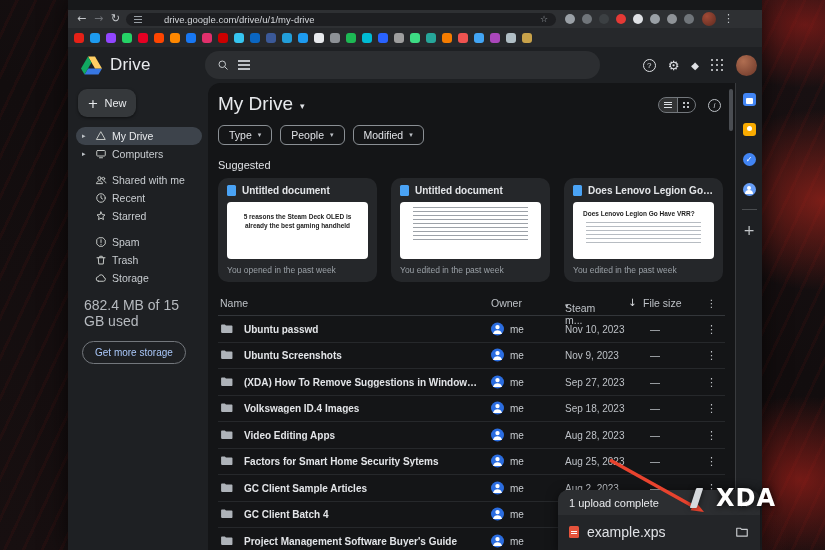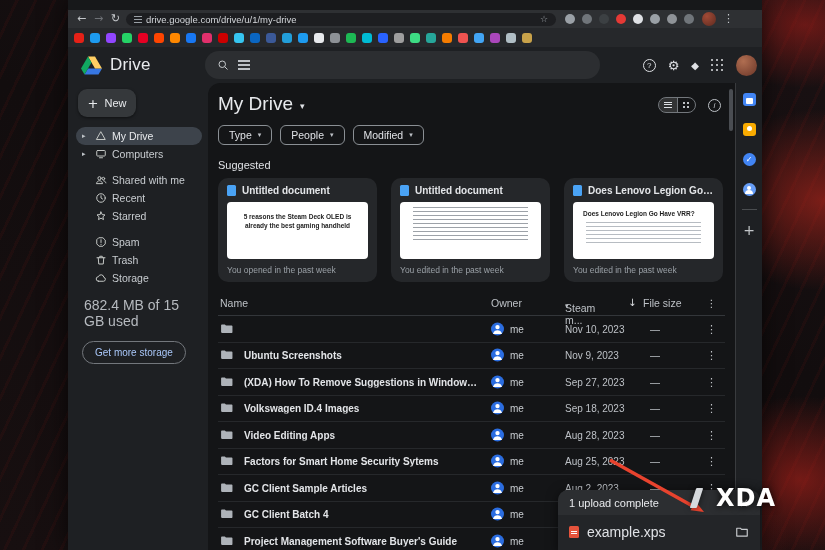--- a/index.html
+++ b/index.html
@@ -15,21 +15,21 @@
       radial-gradient(130px 90px at 700px 545px, rgba(150,30,25,.40), transparent 70%),
       repeating-linear-gradient(115deg, transparent 0 14px, rgba(130,22,18,.10) 14px 17px),
       linear-gradient(200deg,#1a1113 0%, #120d0e 45%, #170f10 100%);}
 
   
   .browser{position:absolute;left:68px;top:0;width:694px;height:550px;background:#202124;overflow:hidden;box-shadow:0 0 22px rgba(0,0,0,.65)}
   .tabstrip{height:10px;background:#17181a}
   .toolbar{height:18px;background:#2e3033;display:flex;align-items:center;padding:0 5px;position:relative}
   .navic{width:17px;text-align:center;color:#c3c6c9;font-size:11px;line-height:18px}
   .navic.dim{color:#6e7176}
-  .urlpill{height:13px;background:#1d1e21;border-radius:7px;width:430px;display:flex;align-items:center;padding:0 8px;gap:4px;margin-left:2px}
+  .urlpill{height:13px;background:#1d1e21;border-radius:7px;width:430px;display:flex;align-items:center;padding:0 8px;gap:22px;margin-left:2px}
   .url-tune{width:8px;height:7px;background:repeating-linear-gradient(to bottom,#9aa0a6 0 1px,transparent 1px 3px)}
   .url-text{color:#d2d5d9;font-size:9.5px;white-space:nowrap;overflow:hidden}
   .url-star{margin-left:auto;font-size:9px;color:#9aa0a6;line-height:13px}
   .extrow{display:flex;align-items:center;gap:7px;margin-left:9px}
   .extdot{width:10px;height:10px;border-radius:50%}
   .br-avatar{width:14px;height:14px;border-radius:50%;background:radial-gradient(circle at 35% 30%,#a14a36,#5e2b20);margin-left:8px}
   .br-kebab{color:#c3c6c9;font-size:11px;margin-left:7px;line-height:18px}
   .bookmarks{height:19px;background:#26282b;display:flex;align-items:center;gap:6px;padding:0 6px}
   .bm{width:10px;height:10px;border-radius:3px;flex:0 0 auto}
 
@@ -435,20 +435,21 @@
         </div>
 
         <div class="rows">
 
             <div class="row">
               <span class="fold">
                 <svg viewBox="0 0 24 24">
                   <path fill="#aeb3b9" d="M2 5c0-.8.7-1.5 1.5-1.5H9l2 2h10.5c.8 0 1.5.7 1.5 1.5v11c0 .8-.7 1.5-1.5 1.5h-18C2.7 19 2 18.3 2 17.5z"></path>
                 </svg>
               </span>
+              <span class="c-name">Ubuntu passwd</span>
               <span class="avatar">
                 <svg viewBox="0 0 24 24">
                   <circle cx="12" cy="8.5" r="4" fill="#fff"></circle>
                   <path d="M3.5 21c1.6-4.4 4.8-6.5 8.5-6.5s6.9 2.1 8.5 6.5z" fill="#fff"></path>
                 </svg>
               </span>
               <span class="c-owner">me</span>
               <span class="c-date">Nov 10, 2023</span>
               <span class="c-size">—</span>
               <span class="c-kebab g">⋮</span>

